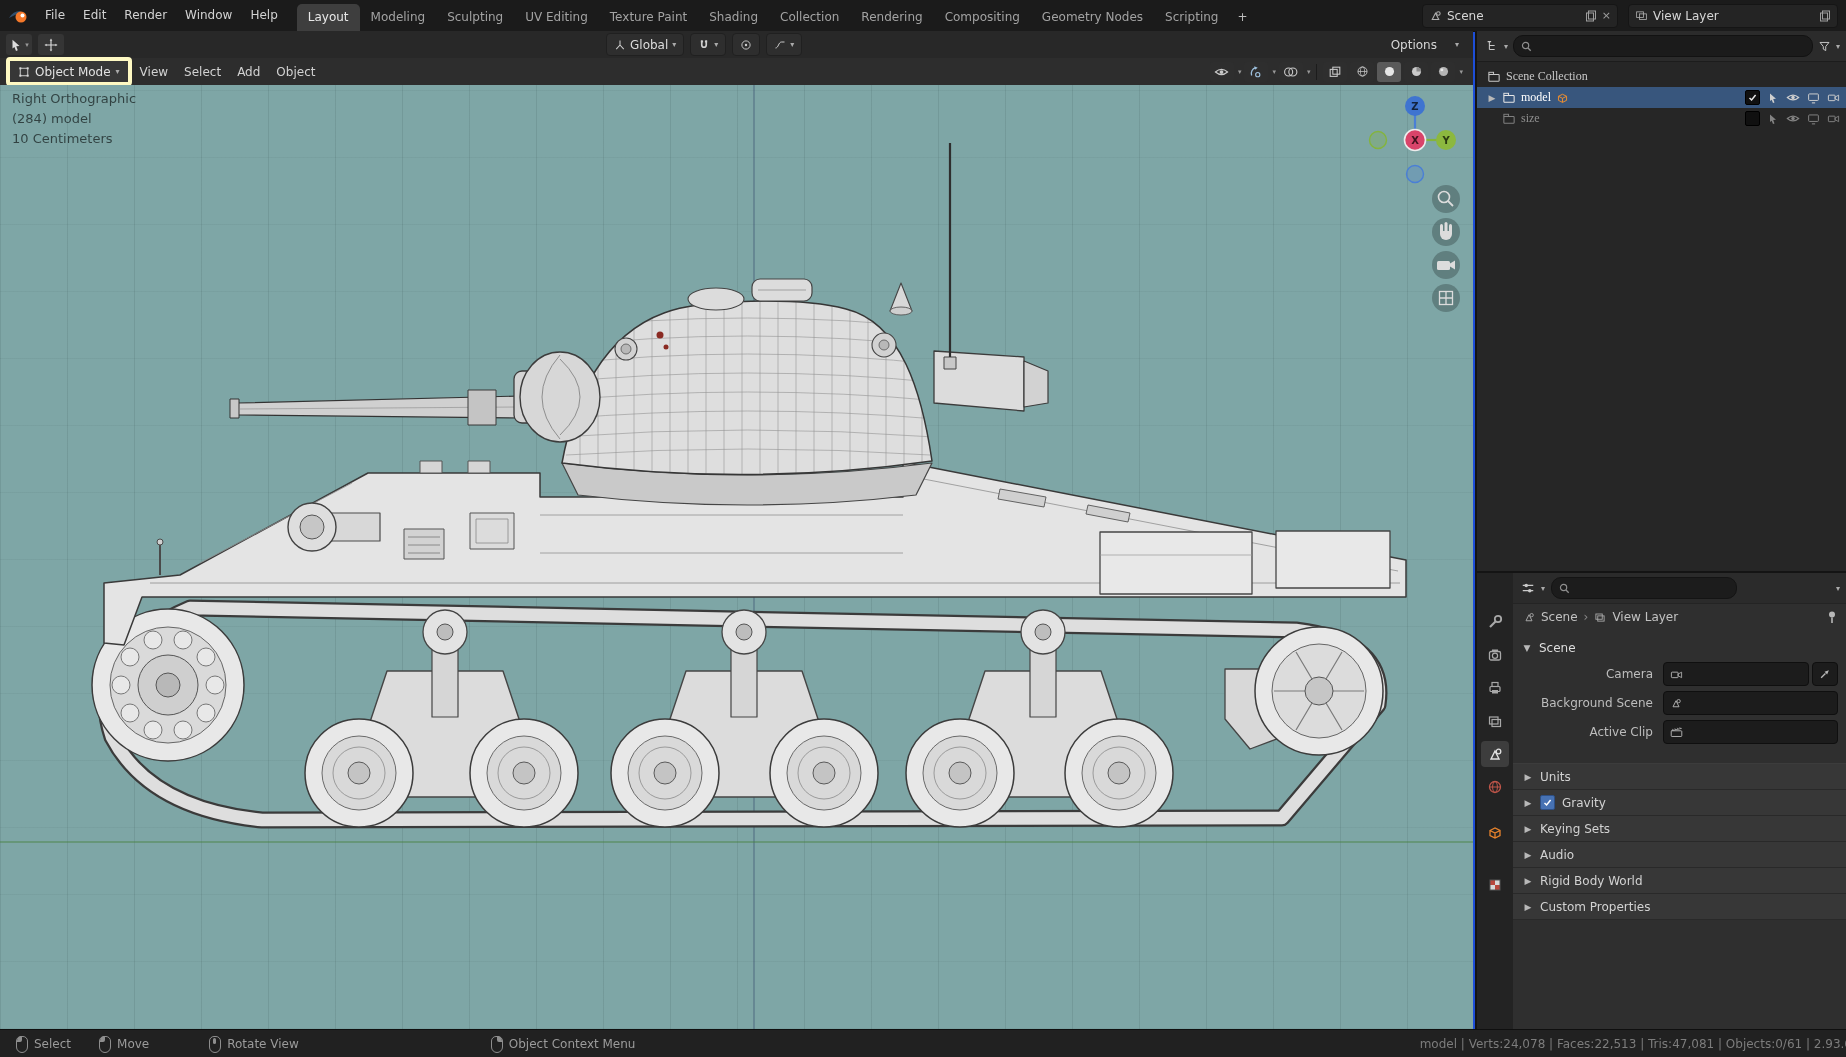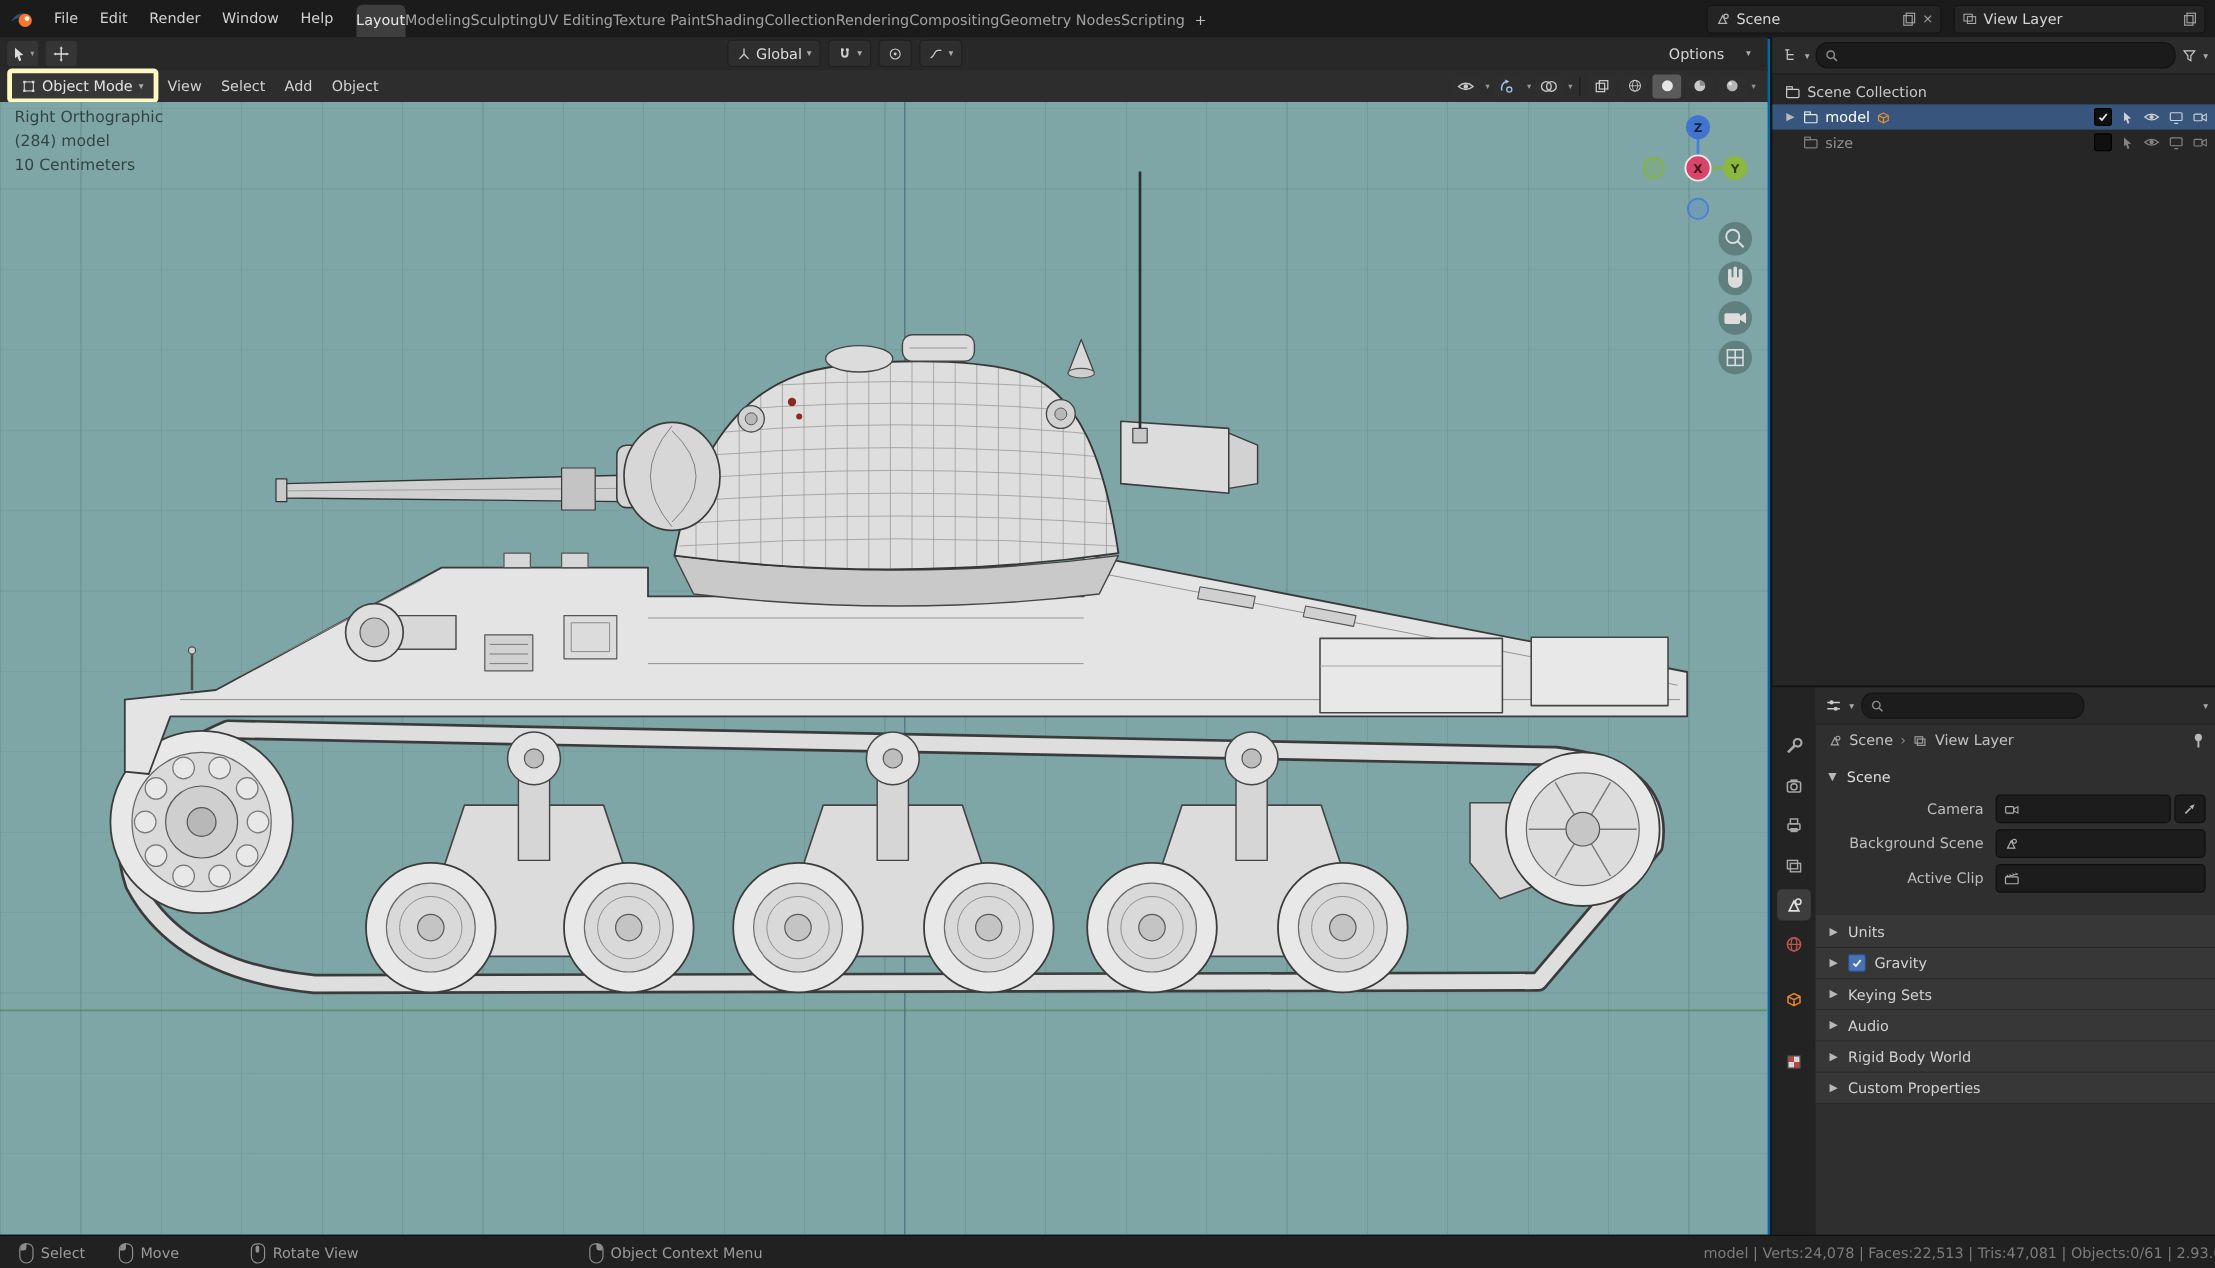--- a/index.html
+++ b/index.html
@@ -1,25 +1,25 @@
 <!DOCTYPE html>
 <html><head>
 <meta charset="utf-8">
 <style>
   html,body{margin:0;padding:0;background:#111;}
-  #root{position:relative;width:1846px;height:1057px;background:#0369a1;overflow:hidden;
+  #root{position:relative;width:1846px;height:1057px;background:#1d4ed8;overflow:hidden;
         font-family:"DejaVu Sans",sans-serif;font-size:12px;color:#c8c8c8;}
   .icon svg,.sv{display:block;}
   
   .topbar{position:absolute;left:0;top:0;width:1846px;height:31px;background:#1b1b1b;
           border-bottom:1px solid #121212;display:flex;align-items:center;}
   .logo{margin:0 6px 0 8px;}
   .menu-item{padding:0 9px;line-height:31px;color:#d2d2d2;cursor:default;}
   .ws-tabs{display:flex;align-items:flex-end;height:31px;margin-left:10px;}
-  .ws-tab{padding:6px 0 7px;color:#a2a2a2;border-radius:5px 5px 0 0;white-space:nowrap;}
+  .ws-tab{padding:6px 11px 7px;color:#a2a2a2;border-radius:5px 5px 0 0;white-space:nowrap;}
   .ws-tab.active{background:#3e3e3e;color:#e8e8e8;}
   .ws-tab.add{color:#bdbdbd;padding:6px 8px 7px;}
   .tb-right{margin-left:auto;display:flex;align-items:center;gap:10px;margin-right:8px;}
   .tb-field{display:flex;align-items:center;gap:5px;background:#242424;border:1px solid #151515;
             border-radius:4px;height:22px;padding:0 6px;}
   .tb-field .lbl{flex:1;color:#d6d6d6;}
   .tb-scene{width:182px;}
   .tb-vl{width:196px;}
   .xglyph{color:#9e9e9e;font-size:11px;}
   
@@ -53,21 +53,21 @@
   
   .outliner{position:absolute;left:1475px;top:31px;width:371px;height:540px;background:#262626;
             border-left:2px solid #141414;}
   .ol-header{height:30px;background:#2b2b2b;border-bottom:1px solid #1c1c1c;display:flex;
              align-items:center;gap:5px;padding:0 8px;}
   .ol-search{flex:1;height:20px;background:#1b1b1b;border:1px solid #121212;border-radius:10px;
              display:flex;align-items:center;padding:0 7px;gap:5px;}
   .ol-body{padding-top:4px;}
   .ol-row{height:21px;display:flex;align-items:center;gap:5px;padding:0 8px 0 10px;color:#c8c8c8;}
   .ol-row.selected{background:#38567d;color:#fff;}
-  .ol-row .lbl{white-space:nowrap;}
+  .ol-row .lbl{white-space:nowrap;font-family:Liberation Serif, serif;}
   .ol-toggles{margin-left:auto;display:flex;align-items:center;gap:7px;}
   .olcb{width:13px;height:13px;border-radius:2px;background:#101010;border:1px solid #000;
         display:flex;align-items:center;justify-content:center;}
   .dimtx{color:#8f8f8f;}
   .dimic{opacity:0.55;}
   .tri{font-size:9px;color:#b8b8b8;width:10px;text-align:center;}
   
   .props{position:absolute;left:1475px;top:571px;width:371px;height:458px;background:#2f2f2f;
          border-left:2px solid #141414;border-top:2px solid #141414;display:flex;}
   .props-tabs{width:36px;background:#232323;padding-top:36px;display:flex;flex-direction:column;

